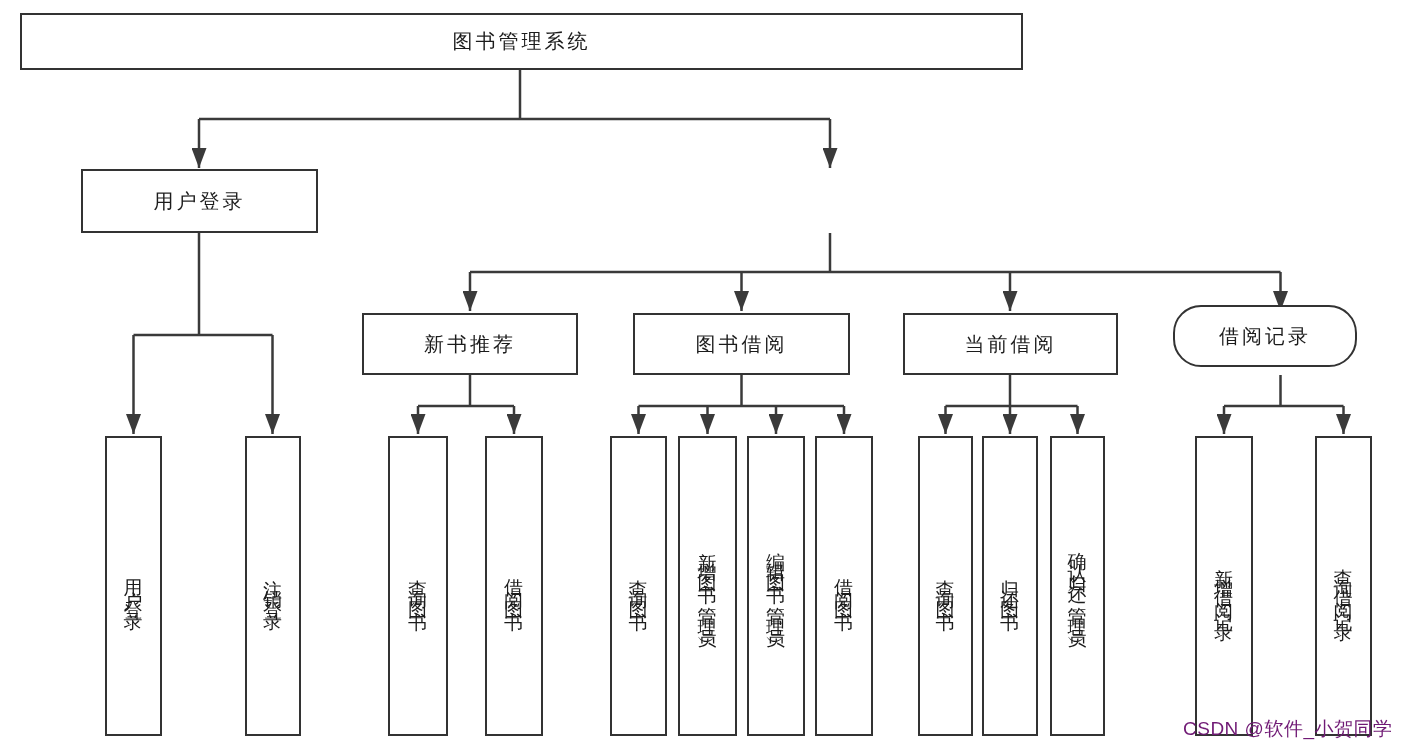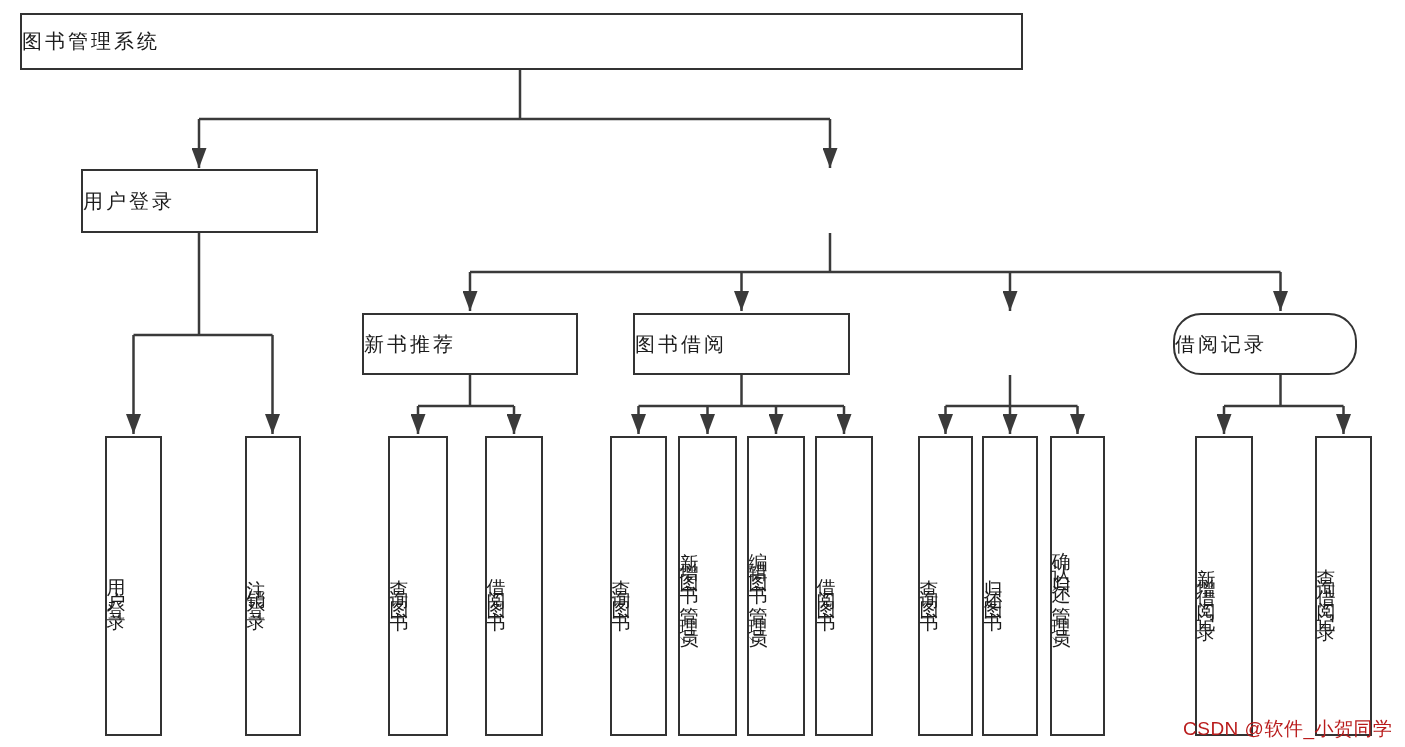--- a/index.html
+++ b/index.html
@@ -11,40 +11,40 @@
     overflow:hidden;
   }
   #connector-layer { position:absolute; left:0; top:0; width:1405px; height:747px; }
   .node {
     position:absolute;
     box-sizing:border-box;
     background:#ffffff;
     border:2.5px solid #333333;
     display:flex;
     align-items:center;
-    justify-content:flex-start;
+    justify-content:center;
     color:#1c1c1c;
   }
   .node-h span {
     font-size:20px;
     letter-spacing:3px;
     white-space:nowrap;
   }
   .node-v span {
     writing-mode:vertical-rl;
     text-orientation:mixed;
     font-size:19px;
     letter-spacing:11px;
     line-height:1;
   }
   #watermark {
     position:absolute;
     left:1183px; top:716px;
     font-size:19px;
-    color:#b91c1c;
+    color:#701a75;
     letter-spacing:0.5px;
     white-space:nowrap;
   }
 </style>
 </head>
 <body>
 
 <div id="canvas">
 
   <svg id="connector-layer" viewBox="0 0 1405 747" xmlns="http://www.w3.org/2000/svg">
@@ -104,21 +104,24 @@
   <div class="node node-h" style="left:81px; top:169px; width:237px; height:64px;">
     <span>用户登录</span>
   </div>
 
   <div class="node node-h" style="left:633px; top:313px; width:217px; height:62px;">
     <span>图书借阅</span>
   </div>
   <div class="node node-h" style="left:362px; top:313px; width:216px; height:62px;">
     <span>新书推荐</span>
   </div>
-  <div class="node node-h" style="left:1173px; top:313px; width:184px; height:62px;border-radius:28px;">
+  <div class="node node-h" style="left:903px; top:313px; width:215px; height:62px;">
+    <span>当前借阅</span>
+  </div>
+  <div class="node node-h" style="left:1173px; top:305px; width:184px; height:62px;border-radius:28px;">
     <span>借阅记录</span>
   </div>
 
   <div class="node node-v" style="left:105px; top:436px; width:57px; height:300px;">
     <span>用户登录</span>
   </div>
   <div class="node node-v" style="left:245px; top:436px; width:56px; height:300px;">
     <span>注销登录</span>
   </div>
   <div class="node node-v" style="left:388px; top:436px; width:60px; height:300px;">

